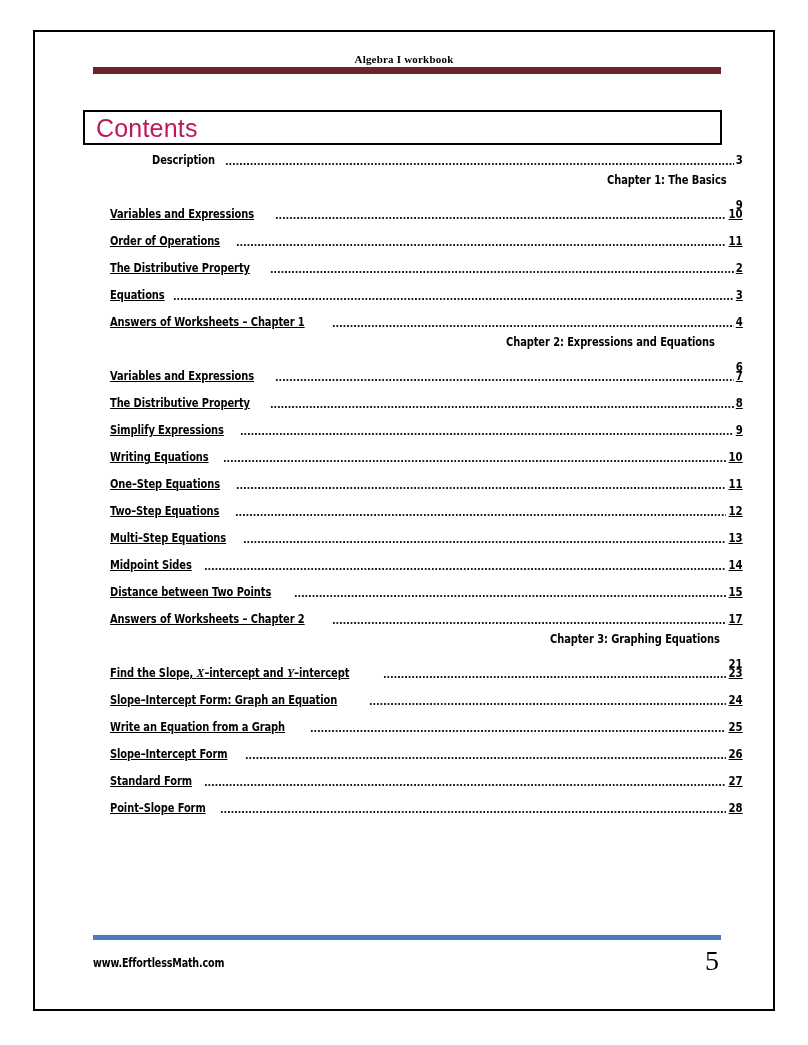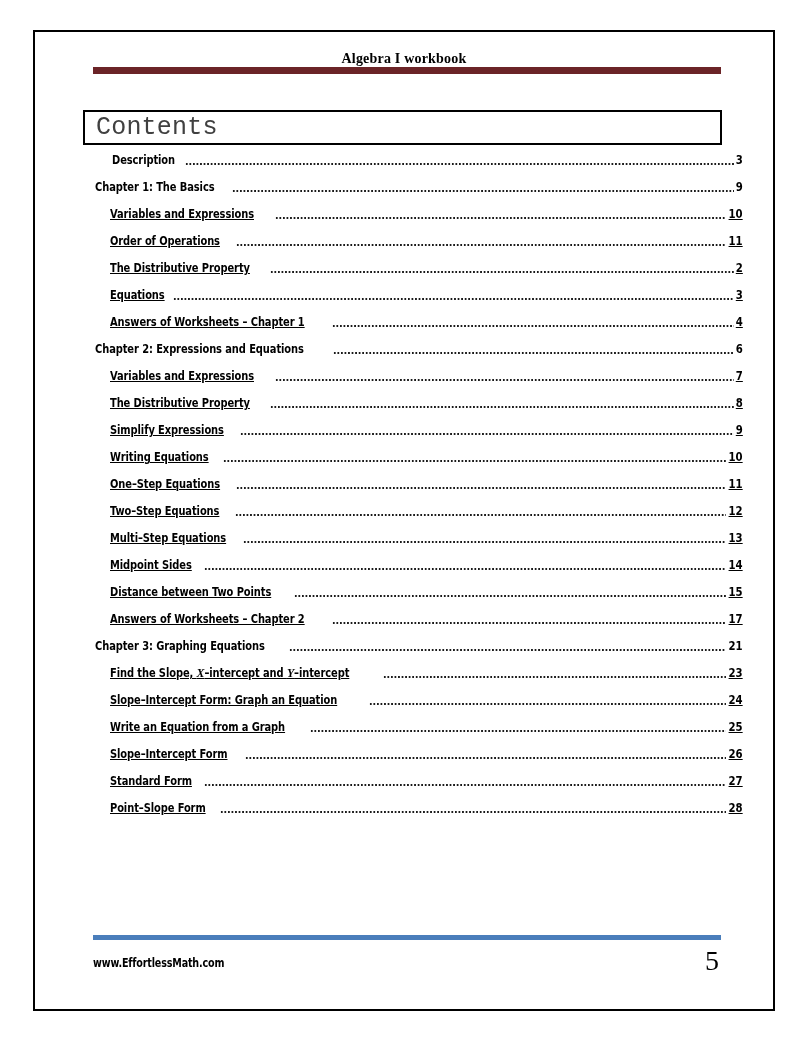--- a/index.html
+++ b/index.html
@@ -32,21 +32,21 @@
   #doc-header {
     position: absolute;
     left: 0;
     top: 17px;
     width: 100%;
     text-align: center;
   }
   #doc-header .title {
     font-family: "Liberation Serif", "DejaVu Serif", serif;
     font-weight: bold;
-    font-size: 14px;
+    font-size: 11px;
     color: #000000;
     letter-spacing: 0.2px;
     text-align: right;
   }
   #header-rule {
     position: absolute;
     left: 58px;
     top: 35px;
     width: 628px;
     height: 7px;
@@ -61,25 +61,25 @@
     width: 639px;
     height: 35px;
     border: 2px solid #000000;
     box-sizing: border-box;
     background: #ffffff;
   }
   #contents-box .contents-title {
     position: absolute;
     left: 11px;
     top: 1px;
-    font-family: Liberation Mono, monospace;
+    font-family: Liberation Sans, sans-serif;
     font-weight: 300;
     font-size: 25px;
     line-height: 30px;
-    color: #404040;
+    color: #be185d;
     letter-spacing: 0.2px;
   }
 
   
   #toc {
     position: absolute;
     left: 0;
     top: 113px;
     width: 100%;
   }
@@ -129,23 +129,23 @@
     font-size: 12.5px;
     line-height: 15px;
     color: #000000;
     flex: 0 0 auto;
     text-align: right;
     transform: scaleX(0.9);
     transform-origin: right bottom;
     padding-bottom: 5px;
   }
   
-  .lvl-0 { padding-left: 60px; }   
+  .lvl-0 { padding-left: 60px; flex-direction: column; }   
   .lvl-1 { padding-left: 75px; text-decoration: underline; }   
-  .lvl-front { padding-left: 77px; } 
+  .lvl-front { padding-left: 117px; } 
 
   .mathvar {
     font-family: "Liberation Serif", "DejaVu Serif", serif;
     font-style: italic;
     font-weight: bold;
     font-size: 13.5px;
   }
 
   
   #footer-rule {

